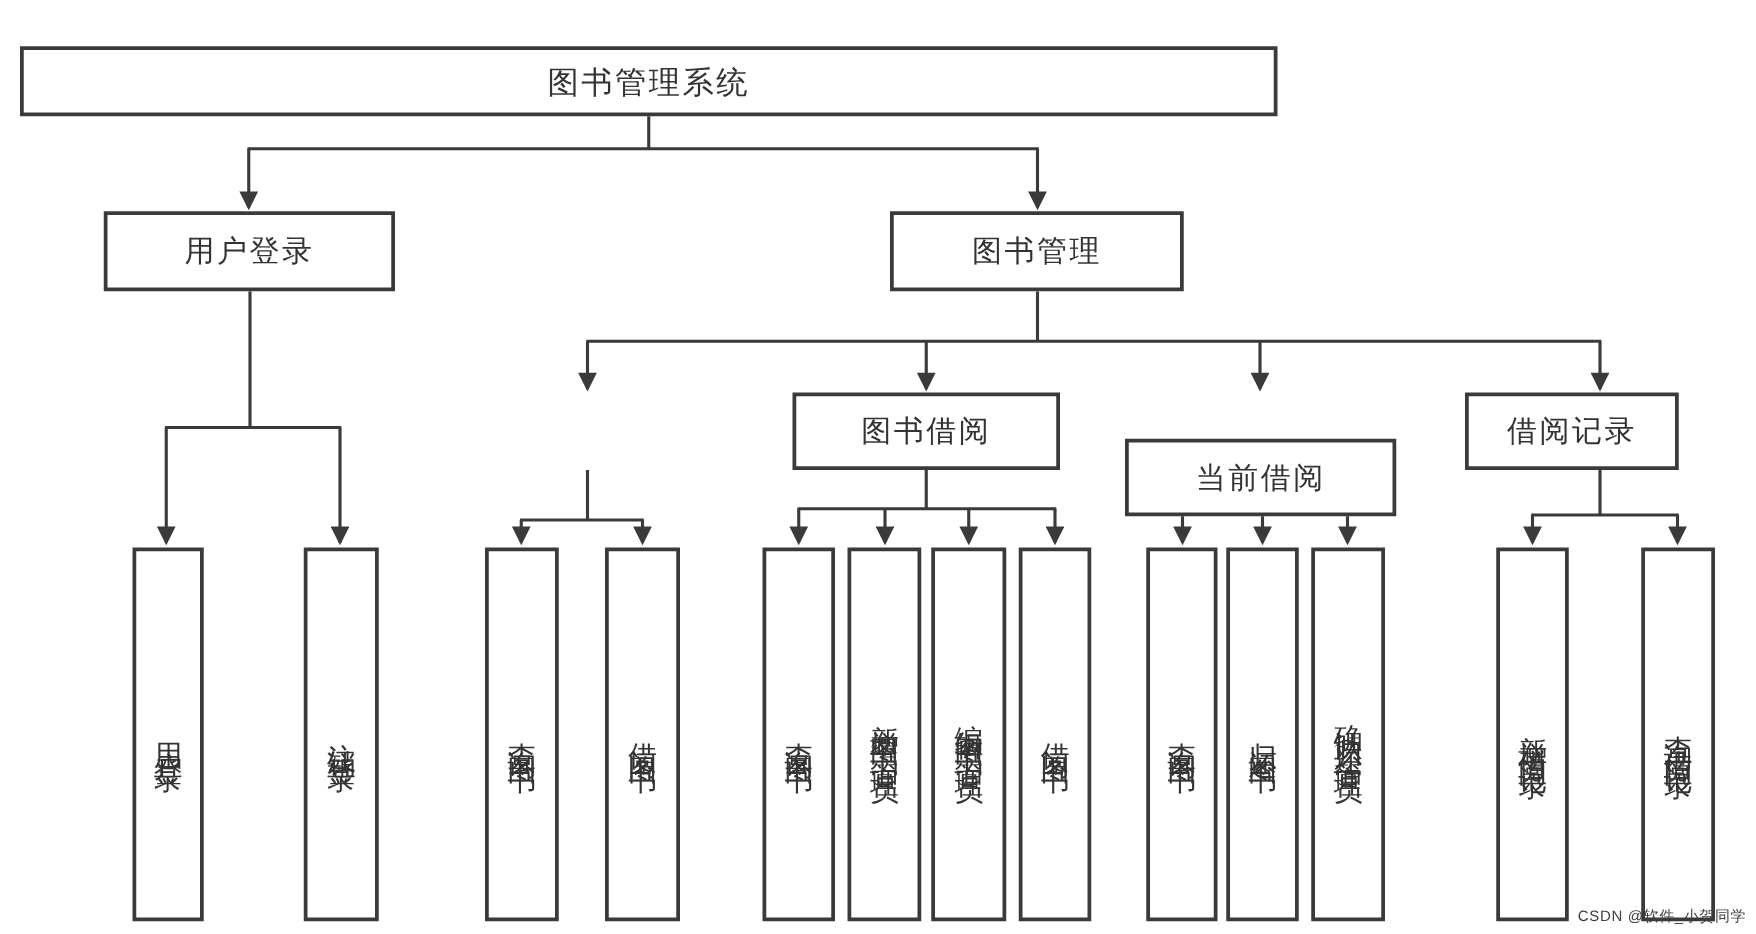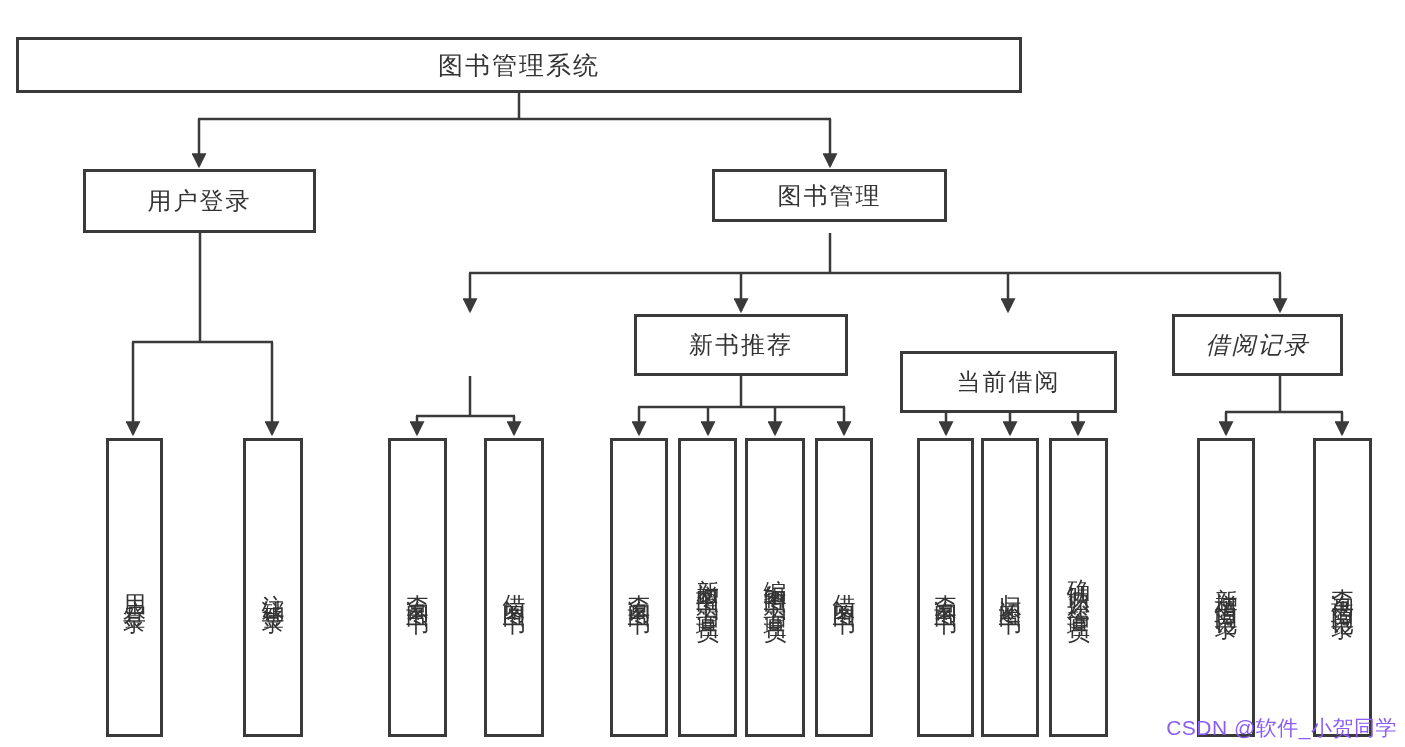--- a/index.html
+++ b/index.html
@@ -35,23 +35,23 @@
     text-orientation: mixed;
     font-size: 23px;
     letter-spacing: 6px;
     line-height: 1;
     white-space: nowrap;
   }
   #watermark {
     position: absolute;
     right: 8px;
     bottom: 5px;
-    font-size: 21px;
+    font-size: 12px;
     letter-spacing: 0.5px;
-    color: #8b5cf6;
+    color: #404040;
     z-index: 10;
     white-space: nowrap;
   }
 </style>
 </head>
 <body>
 
 <div id="stage">
 
   <svg id="connectors" width="1405" height="747" viewBox="0 0 1405 747" xmlns="http://www.w3.org/2000/svg">
@@ -107,25 +107,25 @@
         <path d="M1225 412 H1343"></path>
         <path d="M1226 412 V434" marker-end="url(#ah)"></path>
         <path d="M1342 412 V434" marker-end="url(#ah)"></path>
       </g>
     </g>
   </svg>
 
   <div class="box root-box" style="left:16px; top:13px; width:1006px; height:56px;margin-top:24px;">图书管理系统</div>
 
   <div class="box hbox" style="left:83px; top:169px; width:233px; height:64px;">用户登录</div>
-  <div class="box hbox" style="left:712px; top:169px; width:235px; height:53px;">图书管理</div>
+  <div class="box hbox" style="left:712px; top:169px; width:235px; height:64px;">图书管理</div>
 
-  <div class="box hbox" style="left:634px; top:314px; width:214px; height:62px;">新书推荐</div>
+  <div class="box hbox" style="left:634px; top:314px; width:214px; height:62px;">图书借阅</div>
   <div class="box hbox" style="left:900px; top:314px; width:217px; height:62px;margin-top:37px;">当前借阅</div>
-  <div class="box hbox" style="left:1172px; top:314px; width:171px; height:62px;font-style:italic;">借阅记录</div>
+  <div class="box hbox" style="left:1172px; top:314px; width:171px; height:62px;">借阅记录</div>
 
   <div class="box vbox" style="left:106px; top:438px; width:57px; height:299px;">
     <span class="vtext">用户登录</span>
   </div>
   <div class="box vbox" style="left:243px; top:438px; width:60px; height:299px;">
     <span class="vtext">注销登录</span>
   </div>
   <div class="box vbox" style="left:388px; top:438px; width:59px; height:299px;">
     <span class="vtext">查询图书</span>
   </div>

